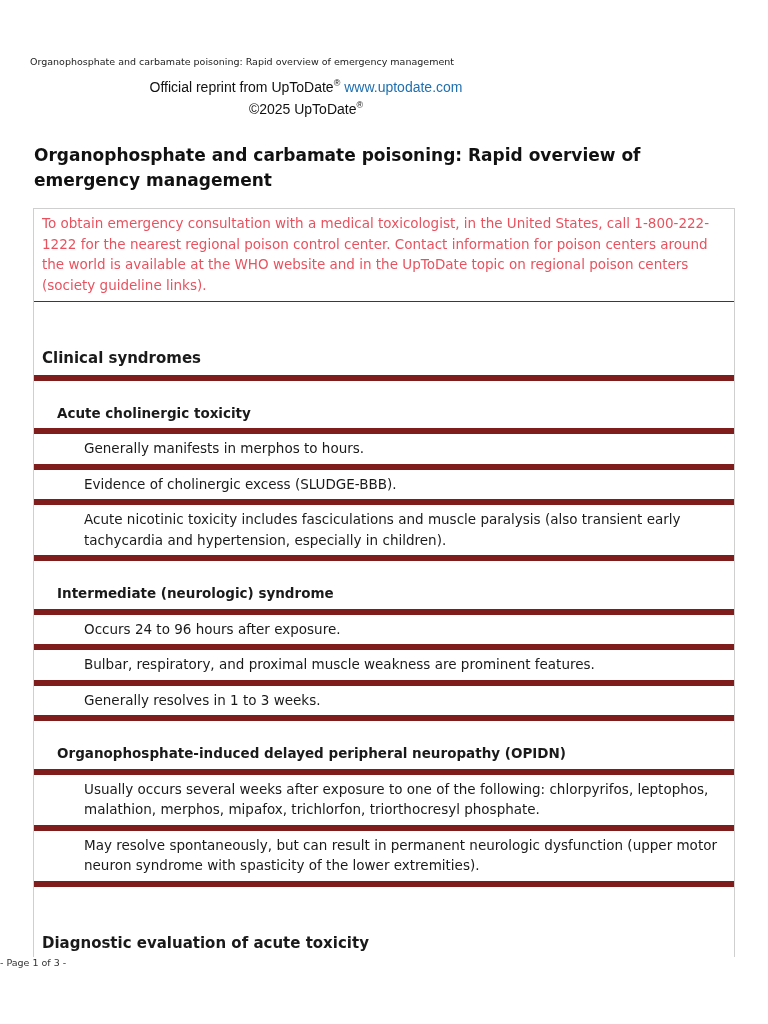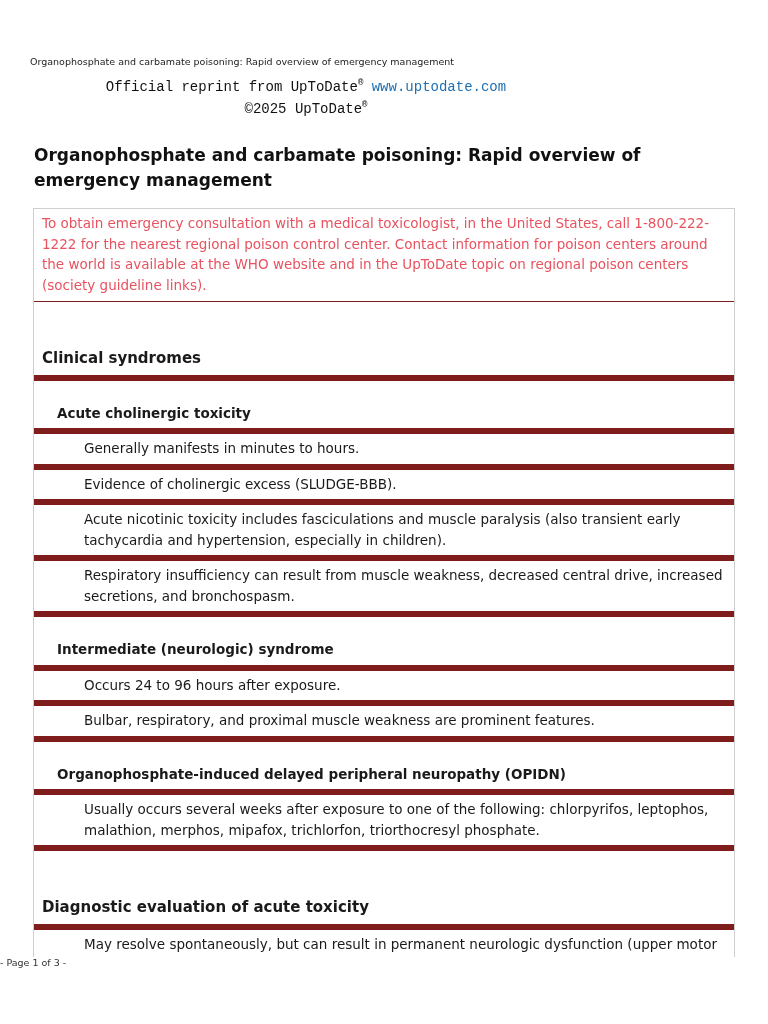--- a/index.html
+++ b/index.html
@@ -1,20 +1,20 @@
 <!DOCTYPE html>
 <html><head>
   <meta charset="utf-8">
   <style>
     html, body { margin: 0; padding: 0; background: #ffffff; }
     body { width: 768px; height: 1024px; position: relative; overflow: hidden;
       font-family: "DejaVu Sans", sans-serif; color: #1a1a1a; }
     .running-title { position: absolute; left: 30px; top: 56px; font-size: 9.5px; color: #222; }
     .reprint { position: absolute; left: 0; width: 612px; top: 74px; text-align: center;
-      font-family: Liberation Mono, monospace; font-size: 14px; color: #111; line-height: 18px; }
+      font-family: Liberation Sans, sans-serif; font-size: 14px; color: #111; line-height: 18px; }
     .reprint a { color: #1f6fb0; text-decoration: none; }
     .reprint sup { font-size: 9px; }
     .page-title { position: absolute; left: 34px; top: 143px; width: 710px;
       font-size: 17px; font-weight: bold; line-height: 25px; color: #111; margin: 0; }
     .table { position: absolute; left: 33px; top: 208px; width: 700px; border: 1px solid #cfcfcf;
       border-bottom: none; height: 748px; overflow: hidden; }
     .row { border-bottom: 6px solid #7f1d1d; box-sizing: border-box; font-size: 13.5px; line-height: 20.5px; }
     .row.notice { color: #e8525f; padding: 4px 8px 6px 8px; border-bottom-width: 1px; }
     .row.h1 { font-size: 15px; font-weight: bold; padding: 6px 8px; margin-top: 40px; }
     .row.h2 { font-weight: bold; padding: 22px 8px 5px 23px; font-size: 13.5px; }
@@ -40,34 +40,34 @@
 </div>
 
 <h1 class="page-title">Organophosphate and carbamate poisoning: Rapid overview of emergency management</h1>
 
 <div class="table">
   <div class="row notice">To obtain emergency consultation with a medical toxicologist, in the United States, call 1-800-222-1222 for the nearest regional poison control center. Contact information for poison centers around the world is available at the WHO website and in the UpToDate topic on regional poison centers (society guideline links).</div>
 
   <div class="row h1">Clinical syndromes</div>
 
   <div class="row h2">Acute cholinergic toxicity</div>
-  <div class="row l1">Generally manifests in minutes to hours.</div>
+  <div class="row l1">Generally manifests in merphos to hours.</div>
   <div class="row l1">Evidence of cholinergic excess (SLUDGE-BBB).</div>
 
 
 
   <div class="row l1">Acute nicotinic toxicity includes fasciculations and muscle paralysis (also transient early tachycardia and hypertension, especially in children).</div>
-  <div class="row l1">Respiratory insufficiency can result from muscle weakness, decreased central drive, increased secretions, and bronchospasm.</div>
 
   <div class="row h2">Intermediate (neurologic) syndrome</div>
   <div class="row l1">Occurs 24 to 96 hours after exposure.</div>
   <div class="row l1">Bulbar, respiratory, and proximal muscle weakness are prominent features.</div>
+  <div class="row l1">Generally resolves in 1 to 3 weeks.</div>
 
   <div class="row h2">Organophosphate-induced delayed peripheral neuropathy (OPIDN)</div>
   <div class="row l1">Usually occurs several weeks after exposure to one of the following: chlorpyrifos, leptophos, malathion, merphos, mipafox, trichlorfon, triorthocresyl phosphate.</div>
+  <div class="row l1">May resolve spontaneously, but can result in permanent neurologic dysfunction (upper motor neuron syndrome with spasticity of the lower extremities).</div>
+
   <div class="row h1">Diagnostic evaluation of acute toxicity</div>
-
-  <div class="row l1">May resolve spontaneously, but can result in permanent neurologic dysfunction (upper motor neuron syndrome with spasticity of the lower extremities).</div>
   <div class="row l0">Poisoning is a clinical diagnosis based on presence of cholinergic symptoms (SLUDGE-BBB).</div>
 
 </div>
 
 <div class="footer">- Page 1 of 3 -</div>
 
 </body></html>

